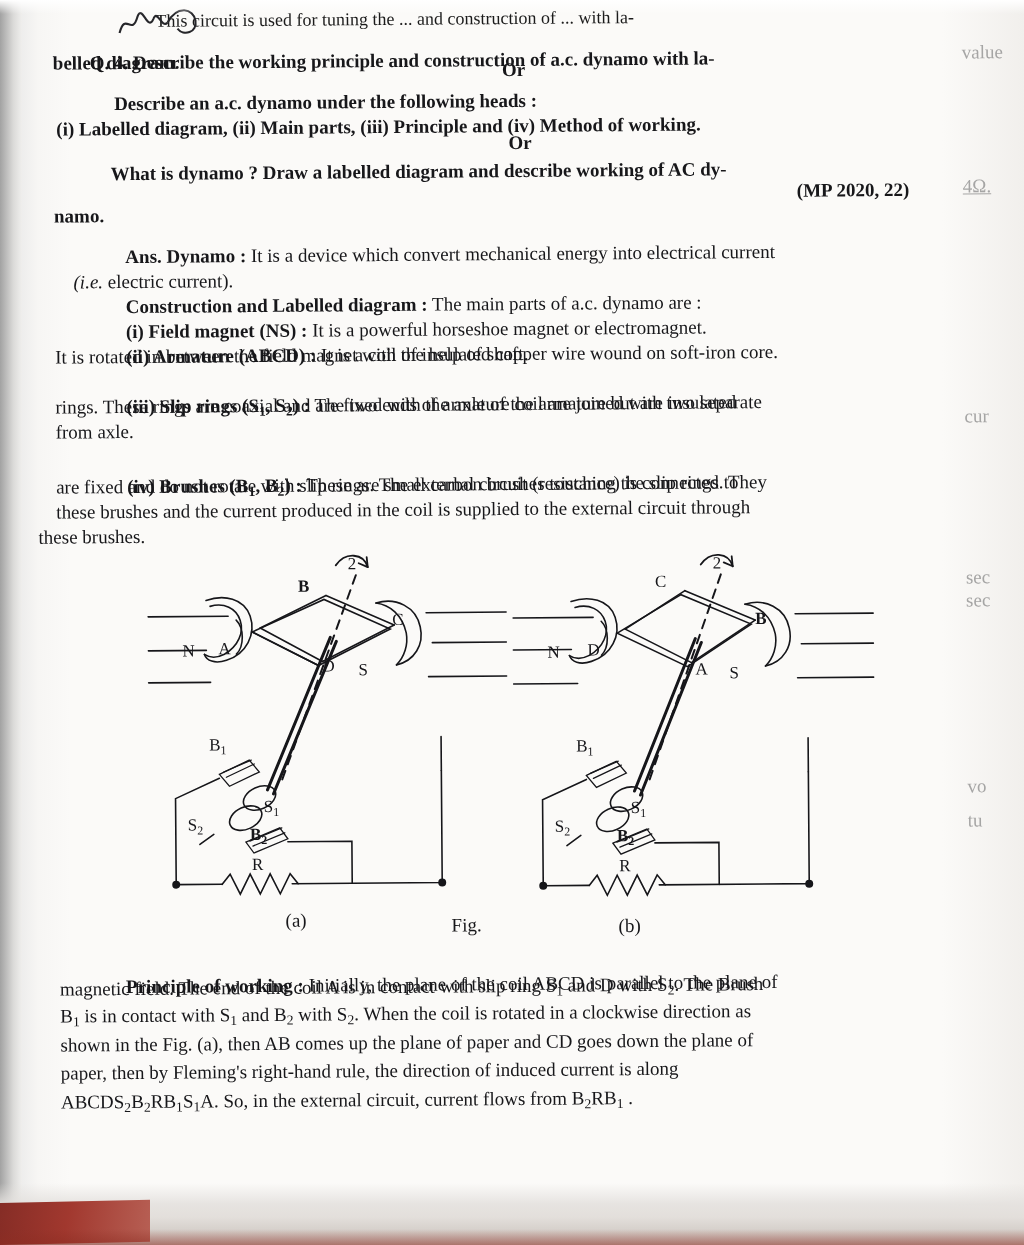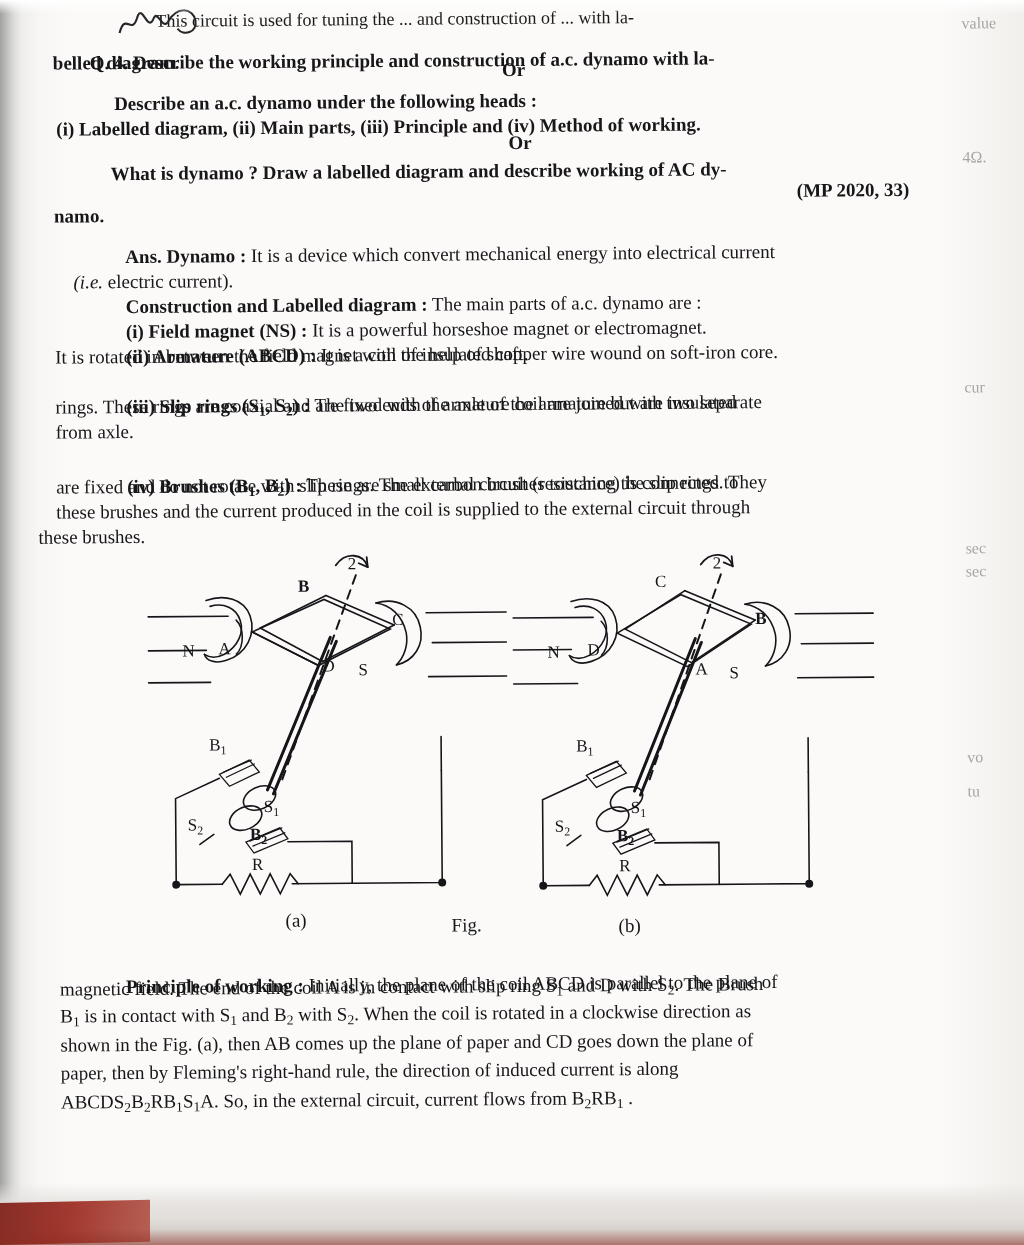--- a/index.html
+++ b/index.html
@@ -71,23 +71,24 @@
     white-space: pre;
   }
   .b { font-weight: bold; }
   .i { font-style: italic; }
 
   
   .margin-note {
     position: absolute;
     font-family: "Liberation Serif", serif;
     color: #8b8b8b;
-    font-size: 16px;
+    font-size: 19px;
     opacity: .75;
     white-space: pre;
+    margin-top: 27px;
   }
 
   
   #scribble {
     position: absolute;
     left: 120px; top: 0px;
     width: 120px; height: 40px;
     pointer-events: none;
   }
 
@@ -130,21 +131,21 @@
   <div class="txt b" style="left:57px; top:47px;">belled diagram.</div>
 
   <div class="txt b" style="left:506px; top:57px;">Or</div>
 
   <div class="txt b" style="left:118px; top:88px;">Describe an a.c. dynamo under the following heads :</div>
   <div class="txt b" style="left:60px; top:113px;">(i) Labelled diagram, (ii) Main parts, (iii) Principle and (iv) Method of working.</div>
 
   <div class="txt b" style="left:512px; top:130px;">Or</div>
 
   <div class="txt b" style="left:114px; top:158px;">What is dynamo ? Draw a labelled diagram and describe working of AC dy-</div>
-  <div class="txt b" style="left:800px; top:180px;">(MP 2020, 33)</div>
+  <div class="txt b" style="left:800px; top:180px;">(MP 2020, 22)</div>
   <div class="txt b" style="left:57px; top:200px;">namo.</div>
 
   <div class="txt" style="left:109px; top:216px;">
     <span class="b">Ans. Dynamo :</span><span> It is a device which convert mechanical energy into electrical current</span>
   </div>
   <div class="txt" style="left:57px; top:241px;">
     <span class="i">(i.e.</span><span> electric current).</span>
   </div>
 
   <div class="txt" style="left:109px; top:266px;">
@@ -322,21 +323,21 @@
   <div class="txt" style="left:104px; top:946px;">
     <span class="b">Principle of working :</span><span> Initially, the plane of the coil ABCD is parallel to the plane of</span>
   </div>
   <div class="txt" style="left:57px; top:973px;">magnetic field. The end of the coil A is in contact with slip ring S<sub>1</sub> and D with S<sub>2</sub>. The Brush</div>
   <div class="txt" style="left:57px; top:1000px;">B<sub>1</sub> is in contact with S<sub>1</sub> and B<sub>2</sub> with S<sub>2</sub>. When the coil is rotated in a clockwise direction as</div>
   <div class="txt" style="left:57px; top:1029px;">shown in the Fig. (a), then AB comes up the plane of paper and CD goes down the plane of</div>
   <div class="txt" style="left:57px; top:1057px;">paper, then by Fleming's right-hand rule, the direction of induced current is along</div>
   <div class="txt" style="left:57px; top:1086px;">ABCDS<sub>2</sub>B<sub>2</sub>RB<sub>1</sub>S<sub>1</sub>A. So, in the external circuit, current flows from B<sub>2</sub>RB<sub>1</sub> .</div>
 
   <div class="margin-note" style="left:966px; top:18px;">value</div>
-  <div class="margin-note" style="left:966px; top:152px;">4Ω.</div>
+  <div class="margin-note" style="left:966px; top:152px;text-decoration:underline;">4Ω.</div>
   <div class="margin-note" style="left:966px; top:382px;">cur</div>
   <div class="margin-note" style="left:966px; top:543px;">sec</div>
   <div class="margin-note" style="left:966px; top:566px;">sec</div>
   <div class="margin-note" style="left:966px; top:752px;text-align:right;">vo</div>
   <div class="margin-note" style="left:966px; top:786px;text-align:center;">tu</div>
 
 </div>
 
 <div id="bottom-edge"></div>
 <div id="red-strip"></div>

